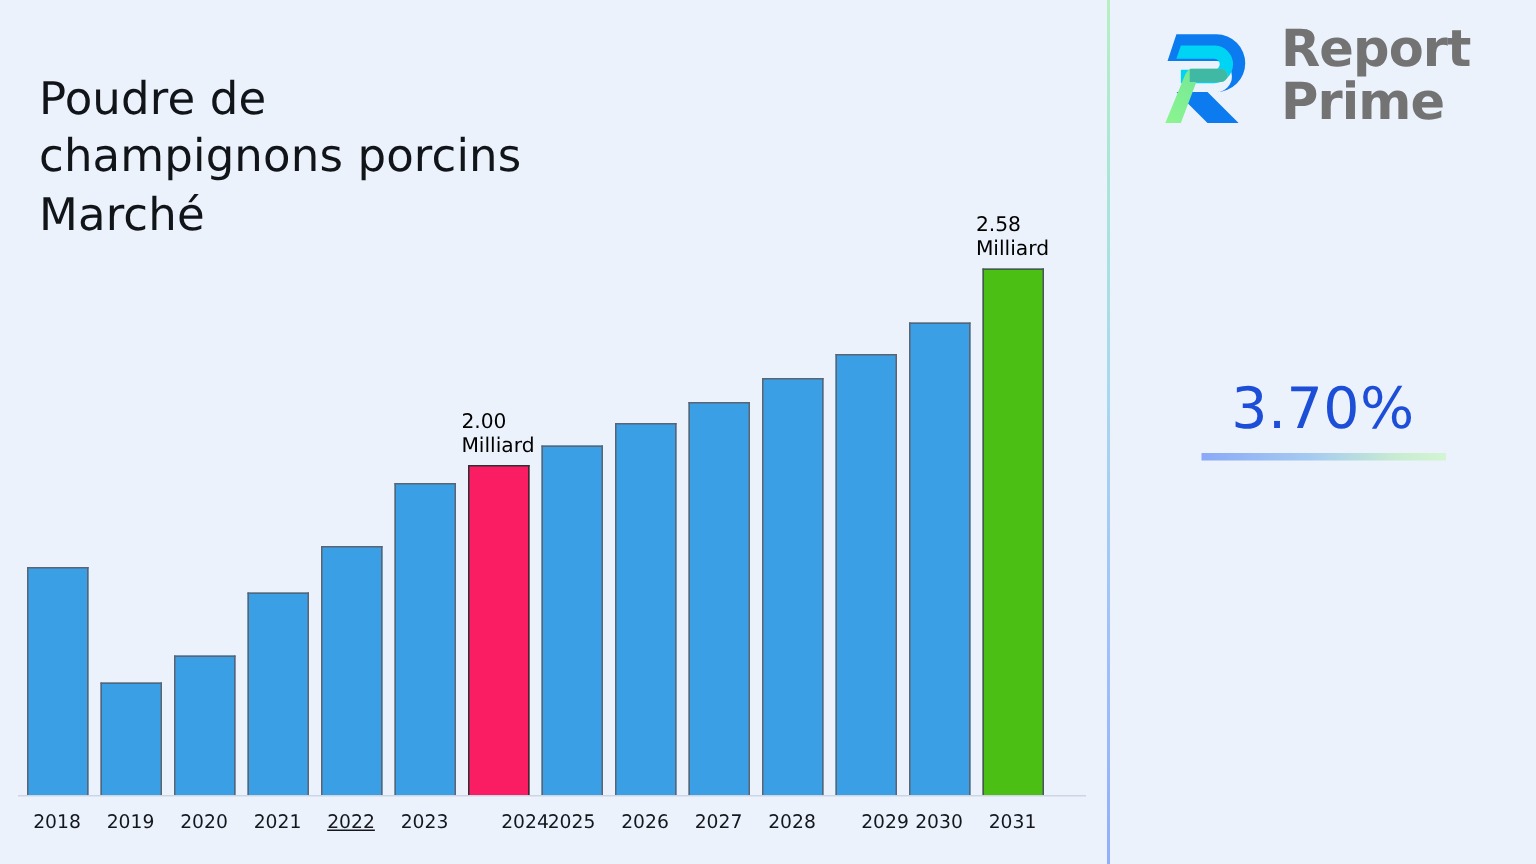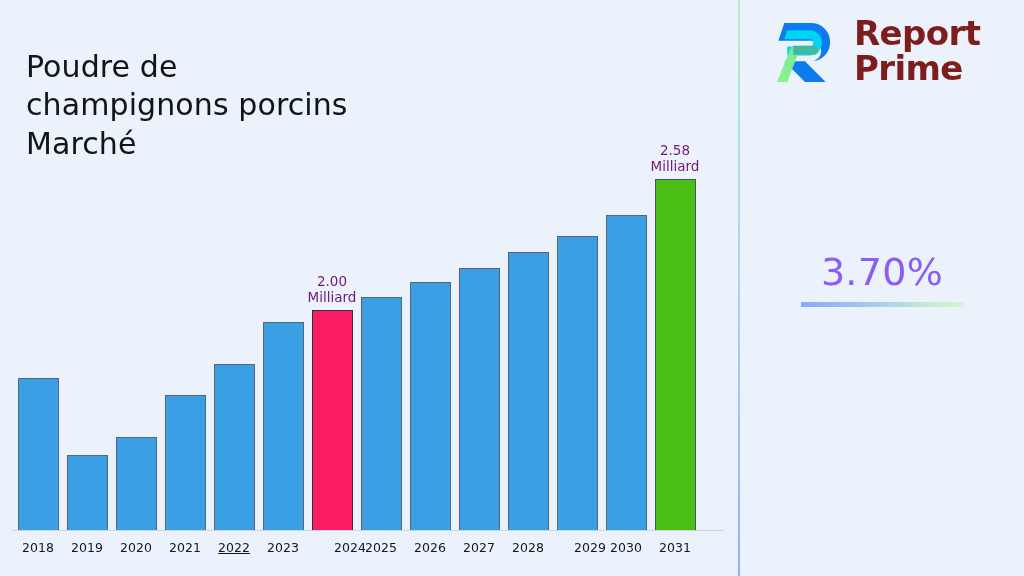--- a/index.html
+++ b/index.html
@@ -38,22 +38,22 @@
     width:41px;
     border:1px solid #5a6472;
     border-bottom:none;
     background:#3a9fe5;
     box-sizing:border-box;
   }
   .bar.highlight-current { background:#fb1d63; border-color:#2f2f35; }
   .bar.highlight-forecast { background:#4cbf15; border-color:#4a5360; }
 
   .bar-label {
-    font-size:13.5px; line-height:1.2; color:#701a75;
-    text-align:center; white-space:pre-line; margin-bottom:5px;
+    font-size:13.5px; line-height:1.2; color:#000000;
+    white-space:pre-line; margin-bottom:5px;
   }
 
   .tick-label {
     position:absolute; top:540px; width:60px; text-align:center;
     font-size:12.5px; color:#14181d;
   }
 
   
   #vertical-divider {
     position:absolute; left:738px; top:0; width:2px; height:576px;
@@ -63,28 +63,28 @@
   
   #right-panel { position:absolute; left:740px; top:0; width:284px; height:576px; }
 
   #logo-block {
     position:absolute; left:28px; top:14px;
     display:flex; align-items:center; gap:12px;
   }
   #logo-mark { width:74px; height:74px; flex:none; }
   #logo-text {
     font-size:34px; line-height:1.03; font-weight:bold;
-    color:#7f1d1d; letter-spacing:-0.6px; white-space:pre-line;
+    color:#737373; letter-spacing:-0.6px; white-space:pre-line;
   }
 
   #cagr-block {
     position:absolute; left:0; top:250px; width:284px; text-align:center;
   }
   #cagr-value {
-    font-size:38px; color:#8b5cf6; font-weight:400; letter-spacing:0.3px;
+    font-size:38px; color:#1d4ed8; font-weight:400; letter-spacing:0.3px;
   }
   #cagr-divider {
     width:163px; height:5px; margin:8px auto 7px auto;
     background:linear-gradient(to right,#8aa9f7 0%,#a6cbf0 45%,#c8ecd0 80%,#d3f5d4 100%);
   }
   #cagr-caption {
     font-size:16.5px; color:#111418; letter-spacing:0.1px;
   }
 </style>
 </head>

